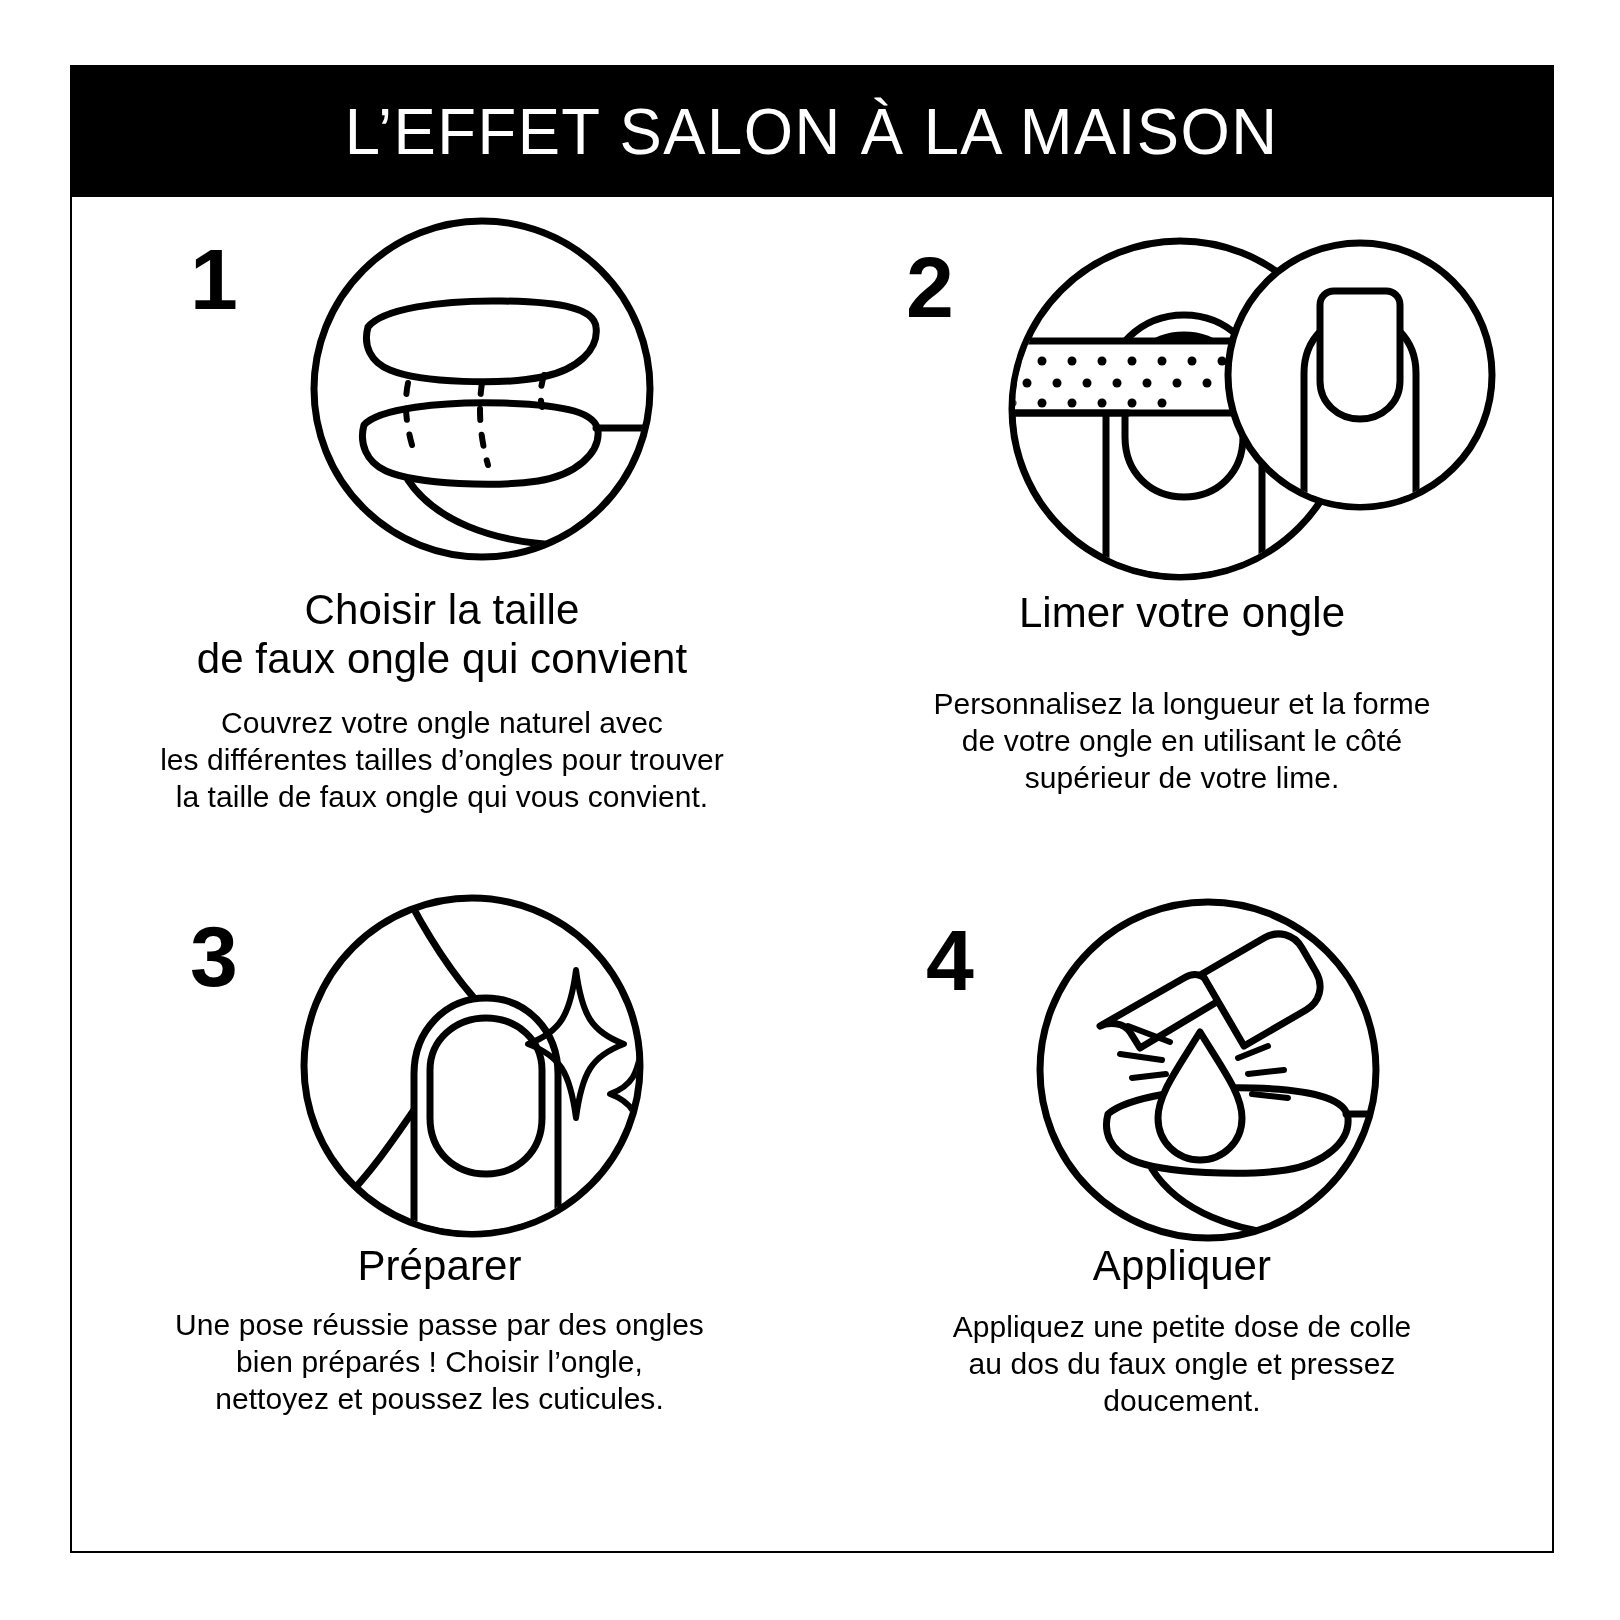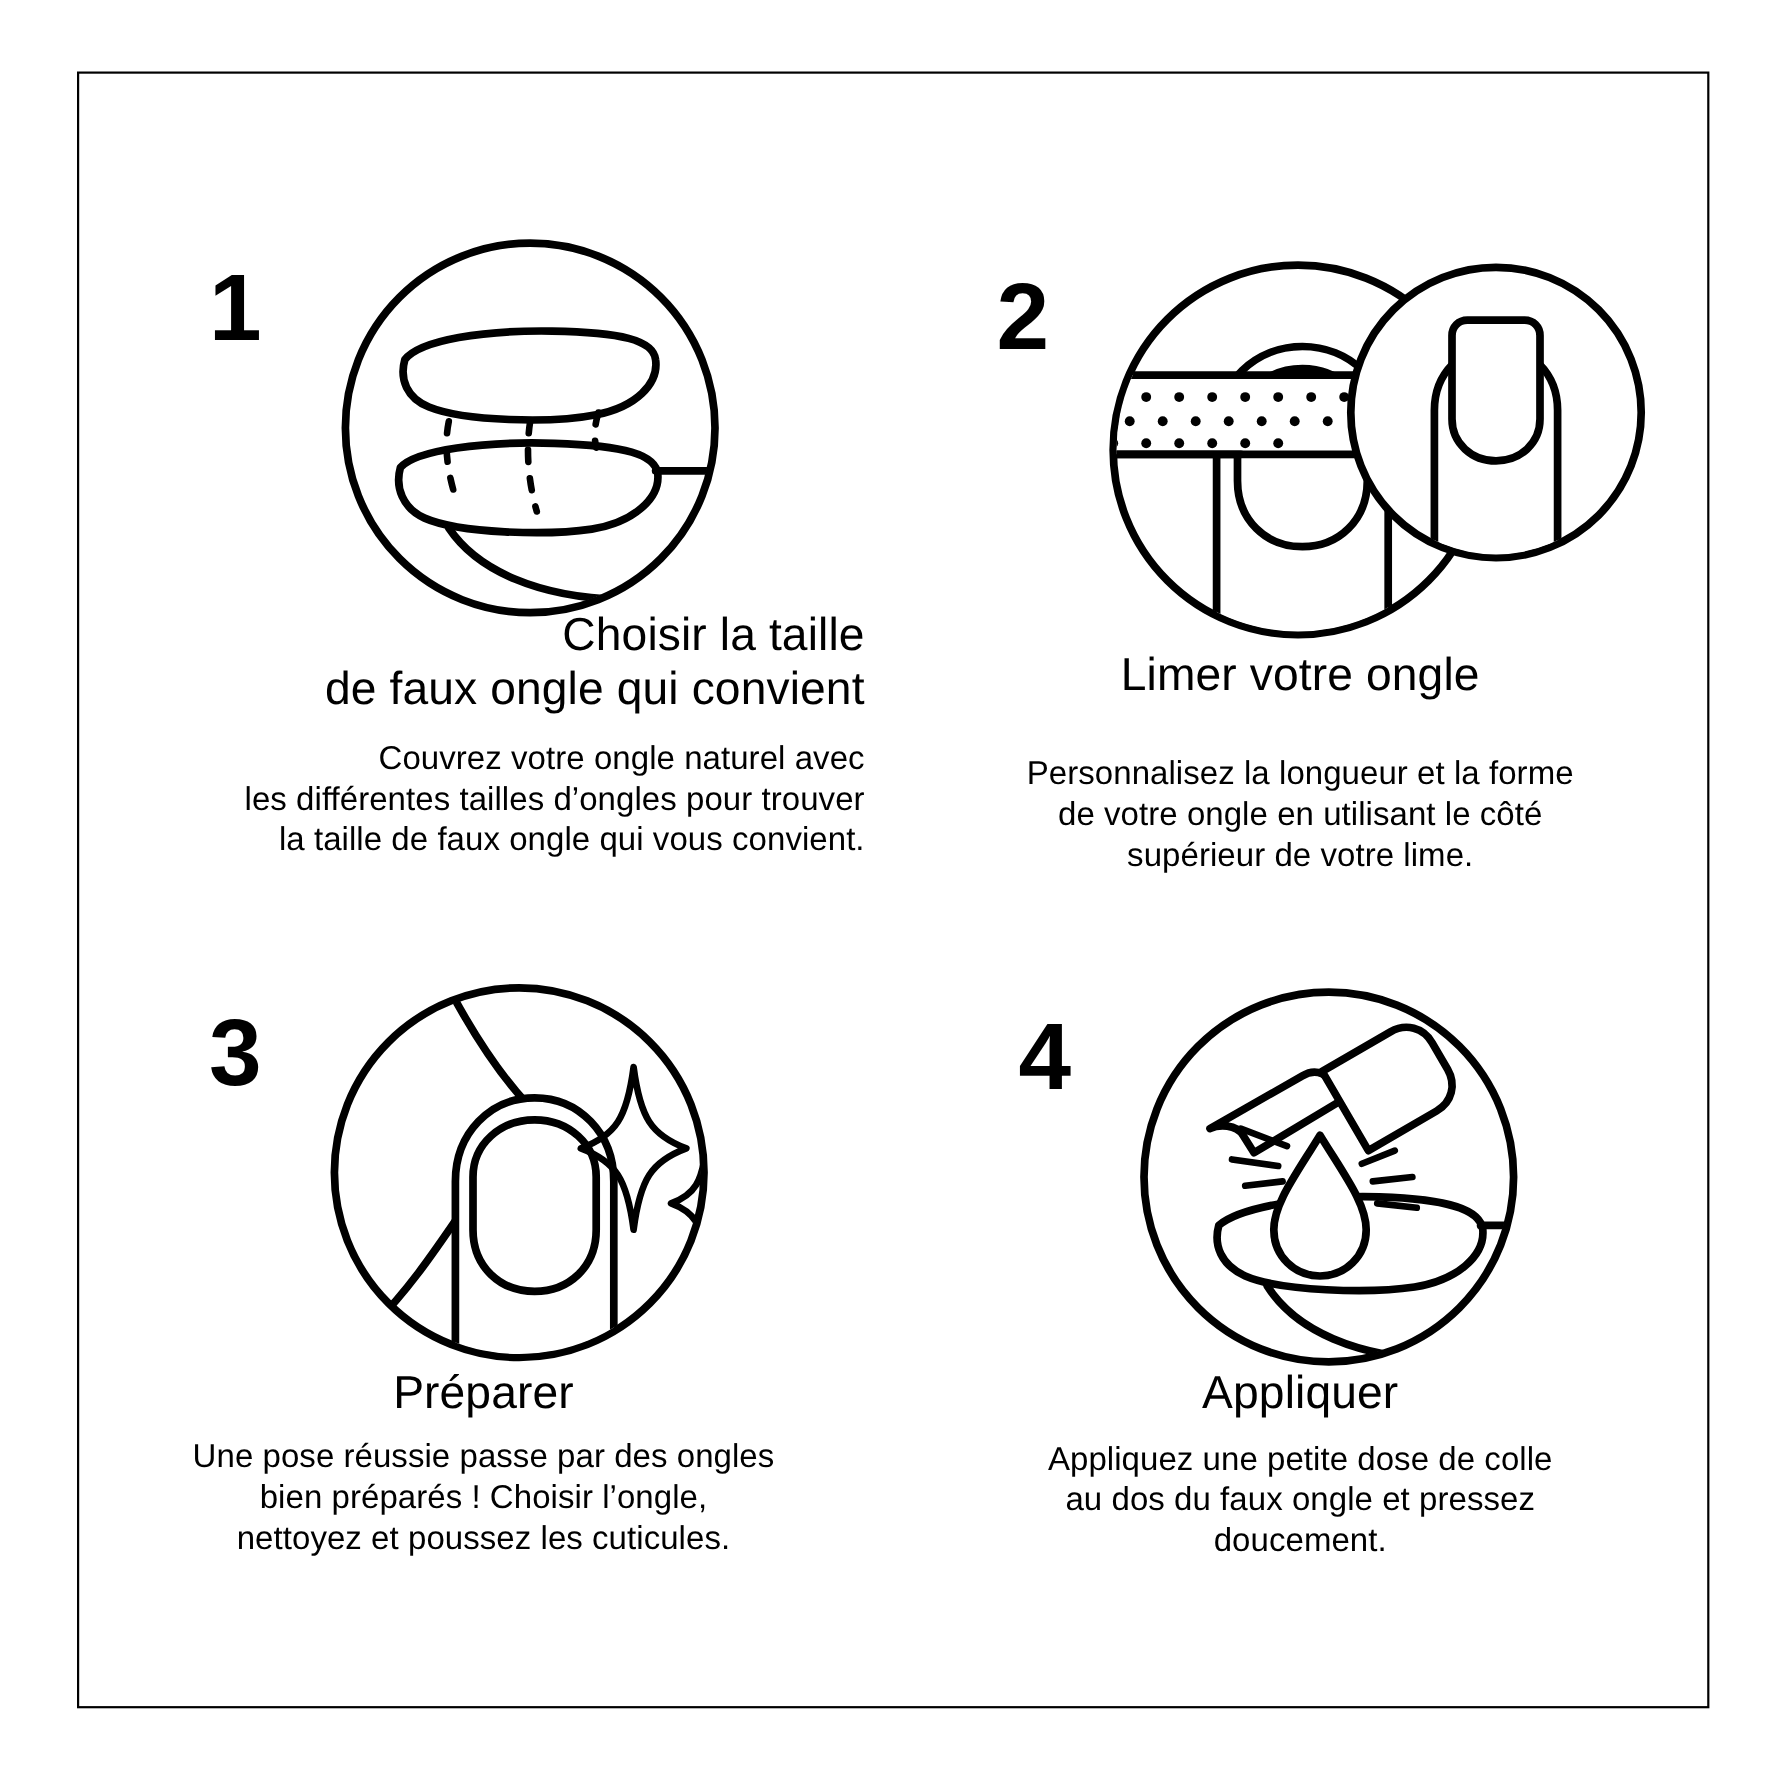--- a/index.html
+++ b/index.html
@@ -104,21 +104,21 @@
 
   .step-body {
     font-size: 30px;
     font-weight: 400;
     line-height: 1.23;
     color: #000000;
     margin: 0;
     letter-spacing: 0.05px;
   }
 
-  .p1 .text-block { top: 356px; text-align: right; }
+  .p1 .text-block { top: 389px; }
   .p1 .step-body  { margin-top: 22px; }
 
   .p2 .text-block { top: 392px; }
   .p2 .step-body  { margin-top: 48px; }
 
   .p3 .text-block { top: 368px; padding-left: 21px; }
   .p3 .step-body  { margin-top: 16px; }
 
   .p4 .text-block { top: 368px; }
   .p4 .step-body  { margin-top: 18px; }
@@ -163,20 +163,23 @@
     font-weight: 700;
     fill: #000000;
     font-family: "Liberation Sans", sans-serif;
   }
 </style>
 </head>
 <body>
 
 <div class="poster">
 
+  <div class="banner">
+    <div class="banner-title">L’EFFET SALON À LA MAISON</div>
+  </div>
 
   <div class="grid">
 
     <div class="panel panel-1 p1">
       <div class="art-wrap">
         <svg width="540" height="380" viewBox="0 0 540 380">
           <text class="step-num" x="18" y="112">1</text>
           <circle class="circle-outline" cx="310" cy="192" r="168"></circle>
           <clipPath id="c1">
               <circle cx="310" cy="192" r="165"></circle>

